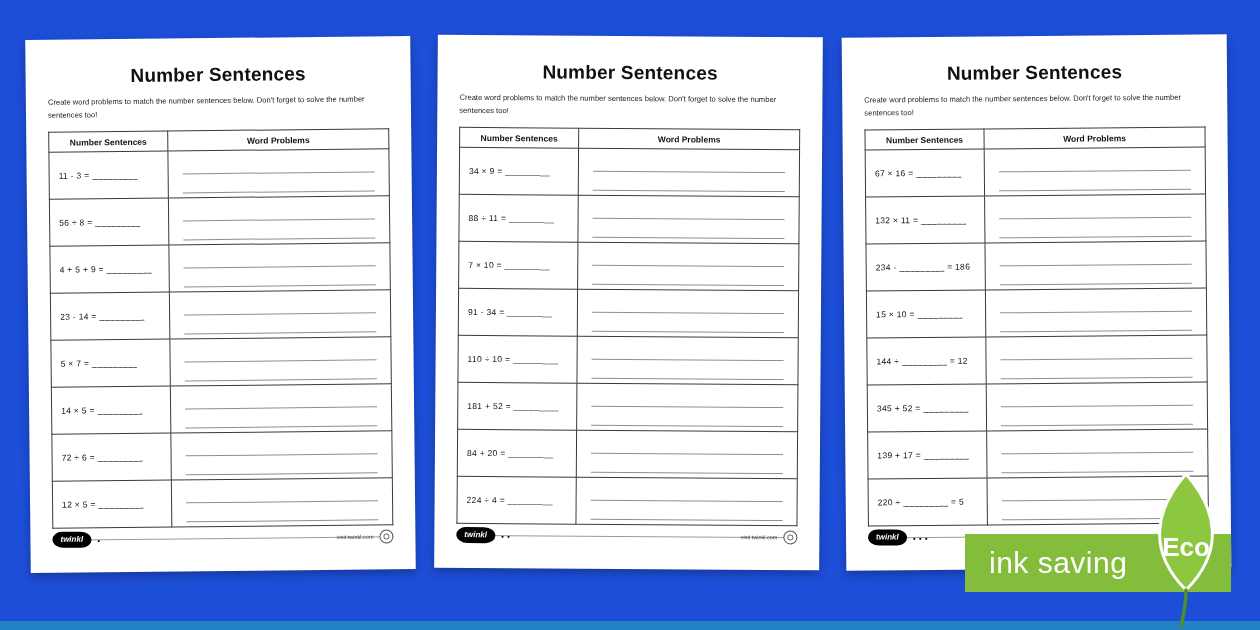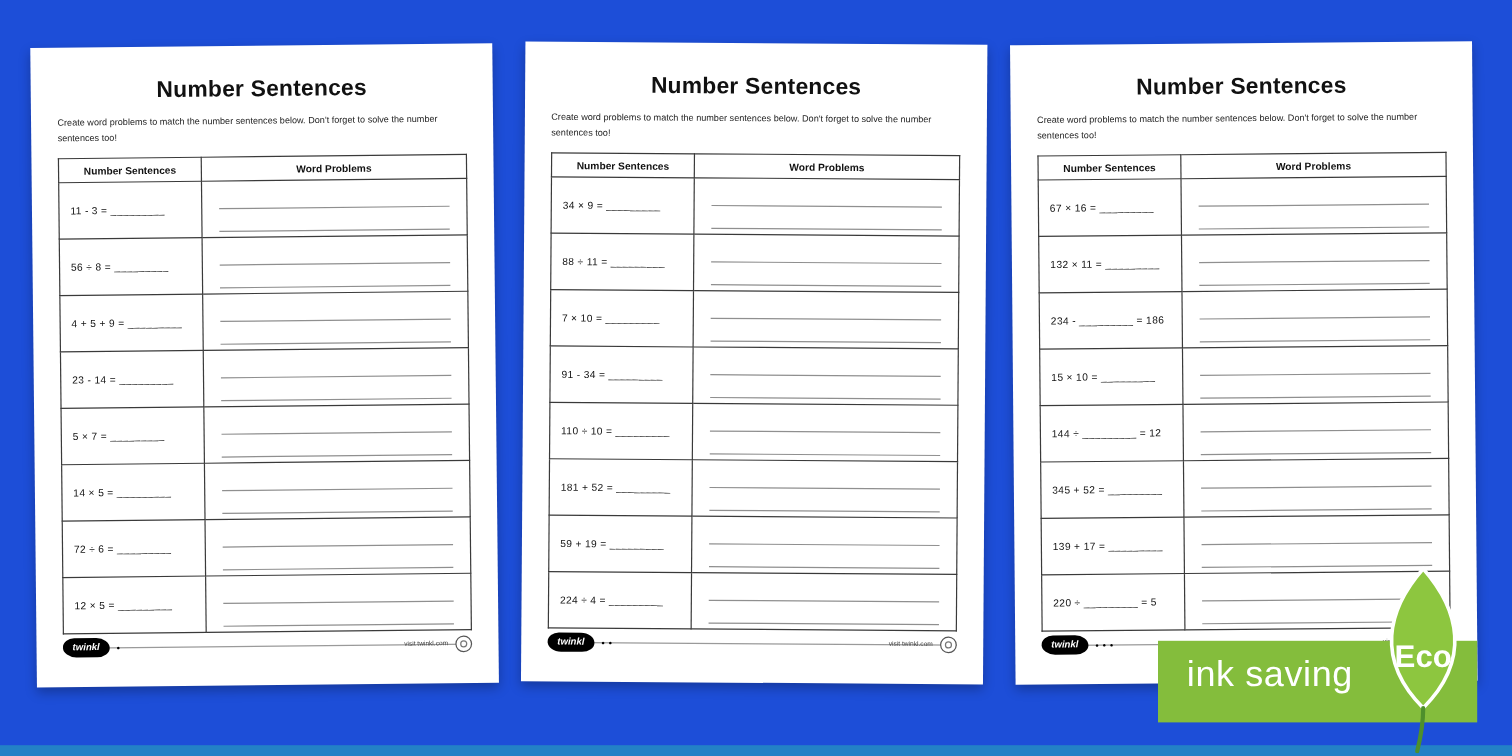--- a/index.html
+++ b/index.html
@@ -42,21 +42,21 @@
   .twinkl-logo {
     background:#000; color:#fff; font-size:8px; font-style:italic; font-weight:bold;
     padding:3px 8px 4px; border-radius:10px 12px 11px 12px / 8px 9px 8px 9px;
   }
   .dots { font-size:5px; letter-spacing:3px; color:#000; padding-top:2px; }
   .visit { font-size:5.5px; color:#444; }
   .stamp { width:12px; height:12px; border:1px solid #555; border-radius:50%; display:inline-block; position:relative; background:#fff; }
   .stamp::after { content:""; position:absolute; left:3px; top:3px; width:4px; height:4px; border:1px solid #777; border-radius:50%; }
 
   #ink-banner {
-    position:absolute; left:965px; top:534px; width:266px; height:68px;
+    position:absolute; left:965px; top:534px; width:266px; height:58px;
     background:#84bd3c; color:#fff; font-size:30px; line-height:58px;
     padding-left:24px; box-sizing:border-box; letter-spacing:0.5px;
   }
   #eco-leaf { position:absolute; left:1140px; top:472px; width:92px; height:156px; z-index:5; }
 </style>
 </head>
 <body>
 
 <div id="stage">
 
@@ -188,21 +188,21 @@
             </td>
         </tr>
         <tr class="data">
           <td class="sentence">181 + 52 = _________</td>
           <td class="lines-cell">
               <div class="wline"></div>
               <div class="wline"></div>
             </td>
         </tr>
         <tr class="data">
-          <td class="sentence">59 + 19 = _________</td>
+          <td class="sentence">84 + 20 = _________</td>
           <td class="lines-cell">
               <div class="wline"></div>
               <div class="wline"></div>
             </td>
         </tr>
         <tr class="data">
           <td class="sentence">224 ÷ 4 = _________</td>
           <td class="lines-cell">
               <div class="wline"></div>
               <div class="wline"></div>

